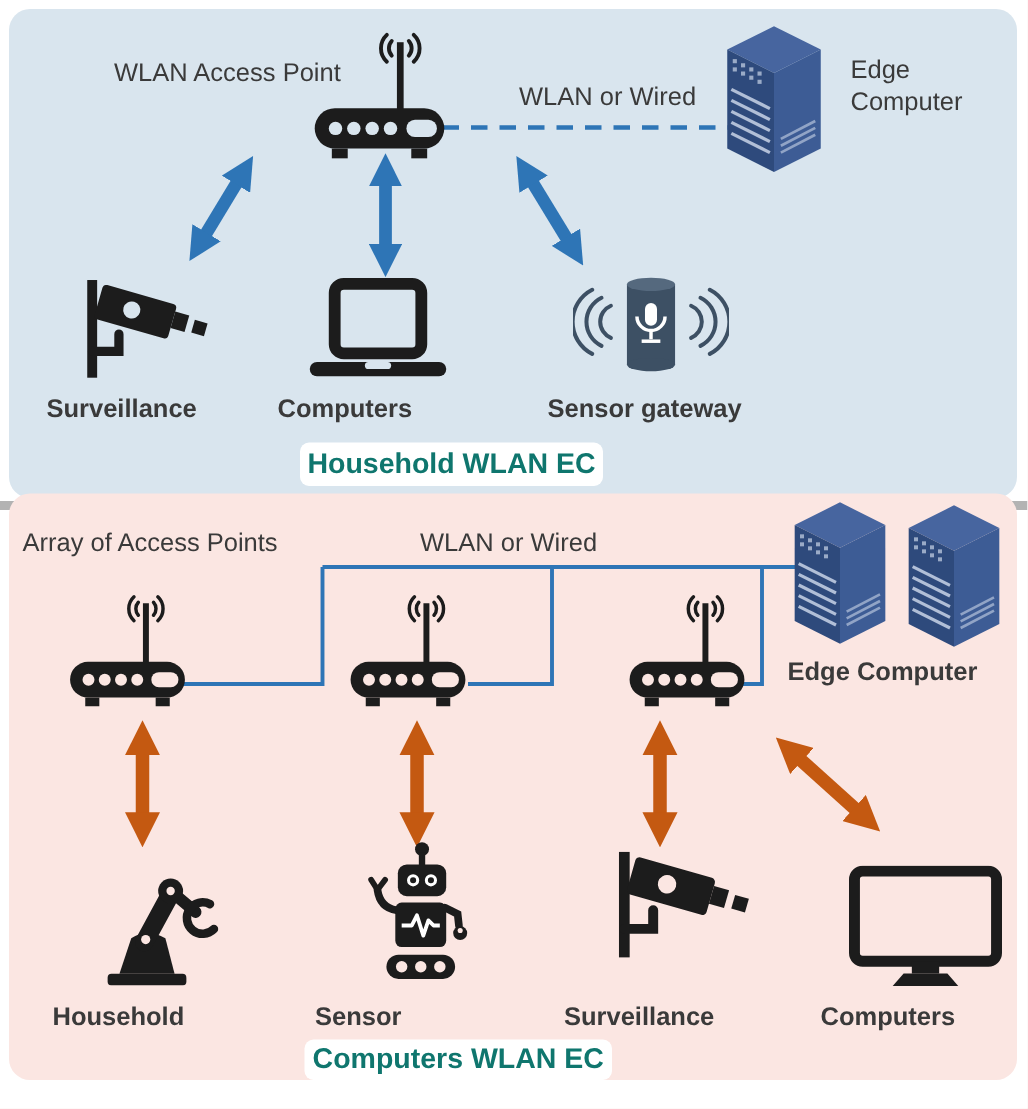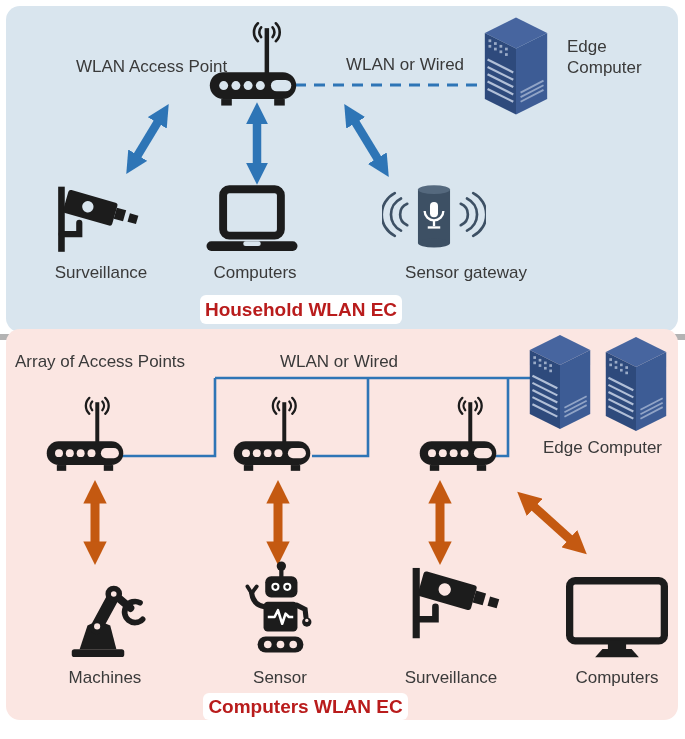--- a/index.html
+++ b/index.html
@@ -11,24 +11,24 @@
   *{margin:0;padding:0;box-sizing:border-box;}
   html,body{width:685px;height:739px;background:#fff;overflow:hidden;
     font-family:"Liberation Sans",sans-serif;color:var(--text);}
   .stage{position:relative;width:685px;height:739px;}
   .panel{position:absolute;border-radius:14px;}
   .panel-household{left:6px;top:6px;width:672px;height:326px;background:var(--hh-bg);}
   .panel-industrial{left:6px;top:329px;width:672px;height:391px;background:var(--in-bg);}
   .divider{position:absolute;left:0;top:334px;width:685px;height:6px;background:var(--divider);}
   .lbl{position:absolute;font-size:17px;line-height:1.25;color:var(--text);white-space:nowrap;}
   .lbl-wrap{white-space:normal;}
-  .dev-lbl{text-align:center;}
+  .dev-lbl{text-align:left;font-weight:bold;}
   .caption-box{position:absolute;background:var(--box-bg);border-radius:6px;
     display:flex;align-items:center;justify-content:center;
-    font-size:19px;font-weight:bold;color:#b91c1c;}
+    font-size:19px;font-weight:bold;color:#0f766e;}
   .abs{position:absolute;}
   svg{display:block;}
   .overlay{position:absolute;left:0;top:0;width:100%;height:100%;pointer-events:none;}
   .ink{fill:var(--icon);}
   .ink-s{stroke:var(--icon);fill:none;}
   .hole-h{fill:var(--hh-bg);}
   .hole-i{fill:var(--in-bg);}
   .blue-l{stroke:var(--blue);fill:none;}
   .orange-l{stroke:var(--orange);fill:none;}
   .mk{fill:var(--blue);}
@@ -49,21 +49,21 @@
         <marker id="hbr" viewBox="0 0 4 4" markerWidth="2.6" markerHeight="2.6" refX="0.6" refY="2" orient="auto-start-reverse">
           <path class="mk" d="M0,0 L4,2 L0,4 Z"></path>
         </marker>
       </defs>
       <line class="blue-l" x1="289" y1="79" x2="500" y2="79" stroke-width="3" stroke-dasharray="11 8"></line>
       <line class="blue-l" x1="153" y1="114" x2="130" y2="152" stroke-width="8.5" marker-start="url(#hbr)" marker-end="url(#hb)"></line>
       <line class="blue-l" x1="251" y1="115" x2="251" y2="160" stroke-width="8.5" marker-start="url(#hbr)" marker-end="url(#hb)"></line>
       <line class="blue-l" x1="348" y1="114" x2="373" y2="155" stroke-width="8.5" marker-start="url(#hbr)" marker-end="url(#hb)"></line>
     </svg>
 
-    <div class="lbl" style="left:70px;top:50px;">WLAN Access Point</div>
+    <div class="lbl" style="left:70px;top:32px;">WLAN Access Point</div>
 
     <div class="abs" style="left:202px;top:14px;width:90px;height:88px;">
       <svg viewBox="0 0 110 108" width="90" height="88">
         <g>
           <path class="ink-s" stroke-width="3.2" stroke-linecap="round" d="M61,4 A15,15 0 0,0 61,26"></path>
           <path class="ink-s" stroke-width="3.2" stroke-linecap="round" d="M65,9 A9,9 0 0,0 65,21"></path>
           <path class="ink-s" stroke-width="3.2" stroke-linecap="round" d="M83,4 A15,15 0 0,1 83,26"></path>
           <path class="ink-s" stroke-width="3.2" stroke-linecap="round" d="M79,9 A9,9 0 0,1 79,21"></path>
         </g>
         <line x1="72" y1="10" x2="72" y2="68" class="ink-s" stroke-width="5.5"></line>
@@ -149,21 +149,21 @@
         <ellipse cx="58" cy="73" rx="18" ry="5" fill="var(--speaker)"></ellipse>
         <ellipse cx="58" cy="13" rx="18" ry="5" fill="var(--speaker-top)"></ellipse>
         <g>
           <rect x="53.5" y="27" width="9" height="17" rx="4.5" fill="#fff"></rect>
           <path d="M47.5,37 a10.5,10.5 0 0 0 21,0" stroke="#fff" stroke-width="2.6" fill="none"></path>
           <line x1="58" y1="48" x2="58" y2="54" stroke="#fff" stroke-width="2.6"></line>
           <line x1="51" y1="55.5" x2="65" y2="55.5" stroke="#fff" stroke-width="2.6"></line>
         </g>
       </svg>
     </div>
-    <div class="lbl dev-lbl" style="left:380px;top:256px;width:160px;">Sensor gateway</div>
+    <div class="lbl dev-lbl" style="left:359px;top:256px;width:160px;">Sensor gateway</div>
 
     <div class="caption-box" style="left:194px;top:289px;width:202px;height:29px;">Household WLAN EC</div>
   </div>
 
   <div class="divider"></div>
 
   <div class="panel panel-industrial">
 
     <svg class="overlay" viewBox="0 0 672 391">
       <defs>
@@ -312,21 +312,21 @@
         <rect class="ink" x="12" y="87" width="60" height="9" rx="3"></rect>
         <path class="ink" d="M21,87 L63,87 L56,60 Q42,52 30,60 Z"></path>
         <line x1="40" y1="63" x2="59" y2="28" class="ink-s" stroke-width="14" stroke-linecap="round"></line>
         <circle class="hole-i" cx="41" cy="61" r="3.5"></circle>
         <circle class="ink" cx="60" cy="24" r="9.5"></circle>
         <line x1="60" y1="24" x2="79" y2="40" class="ink-s" stroke-width="9" stroke-linecap="round"></line>
         <circle class="hole-i" cx="60" cy="24" r="3.2"></circle>
         <path class="ink-s" stroke-width="6.5" stroke-linecap="round" d="M90,34 A12,12 0 1,0 93,53"></path>
       </svg>
     </div>
-    <div class="lbl dev-lbl" style="left:29px;top:338px;width:140px;">Machines</div>
+    <div class="lbl dev-lbl" style="left:29px;top:338px;width:140px;">Household</div>
 
     <div class="abs" style="left:232px;top:232px;width:85px;height:95px;">
       <svg viewBox="0 0 100 112" width="85" height="95">
         <circle class="ink" cx="51" cy="6" r="5.5"></circle>
         <rect class="ink" x="48.5" y="9" width="5" height="10"></rect>
         <rect class="ink" x="32" y="18" width="38" height="25" rx="7"></rect>
         <circle cx="44" cy="30.5" r="3.6" stroke="#fff" stroke-width="2.4" fill="none"></circle>
         <circle cx="58" cy="30.5" r="3.6" stroke="#fff" stroke-width="2.4" fill="none"></circle>
         <path class="ink-s" stroke-width="6" stroke-linecap="round" d="M31,54 Q18,52 16,38"></path>
         <path class="ink-s" stroke-width="4.5" stroke-linecap="round" d="M16,38 L11,30 M16,38 L22,30"></path>

